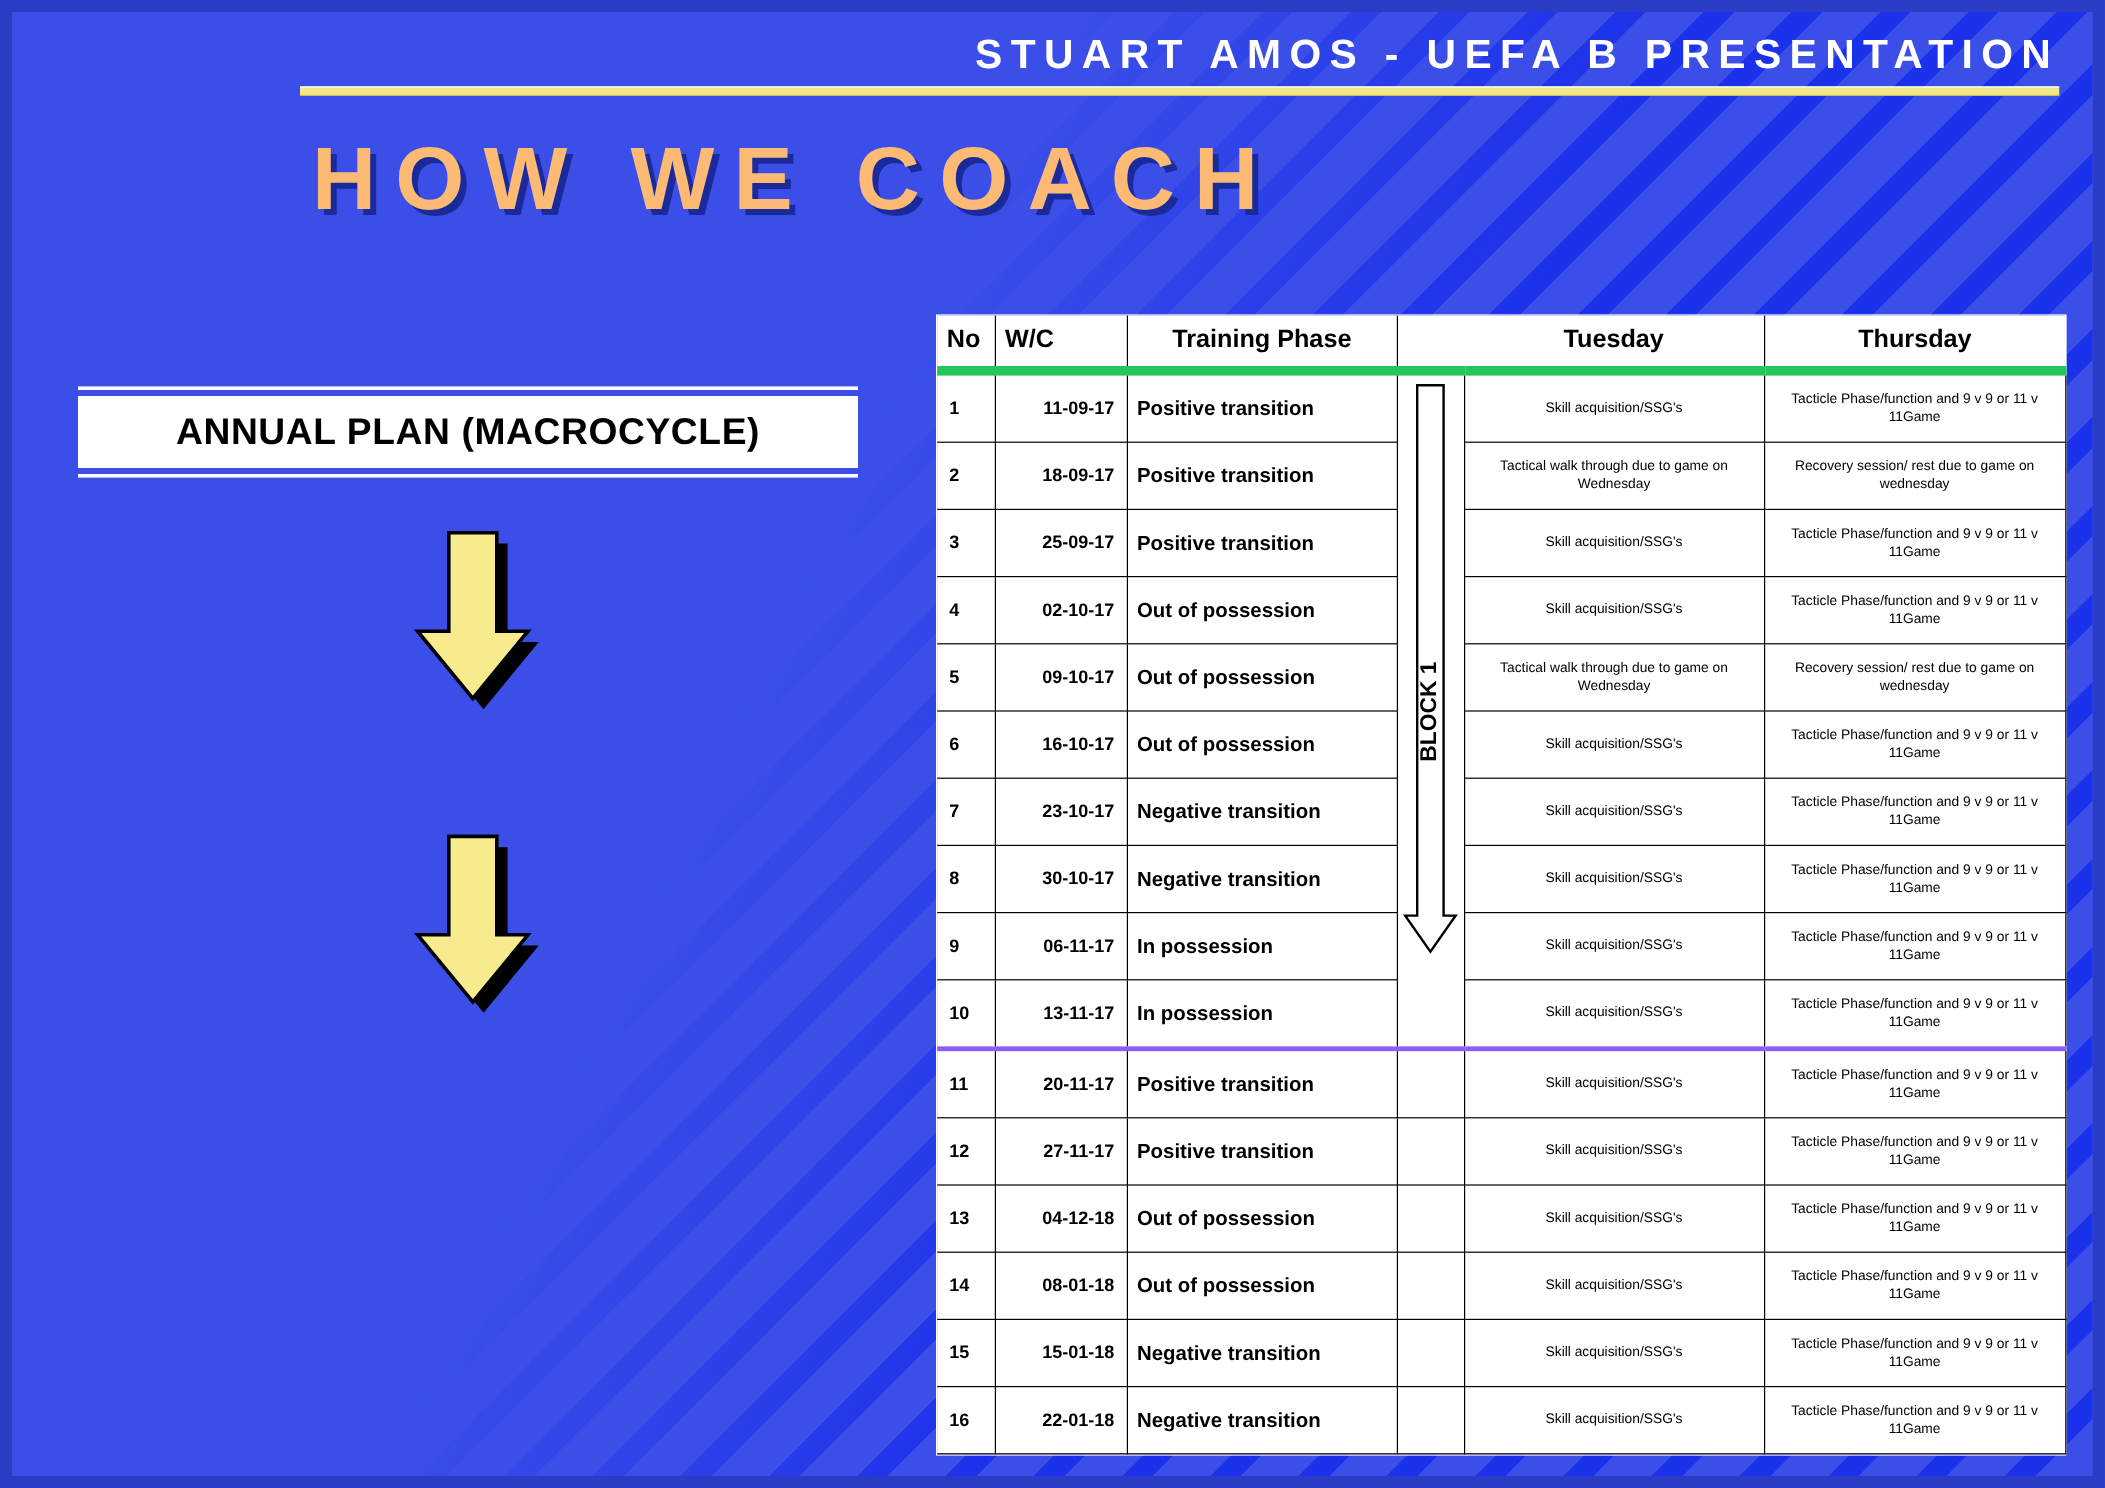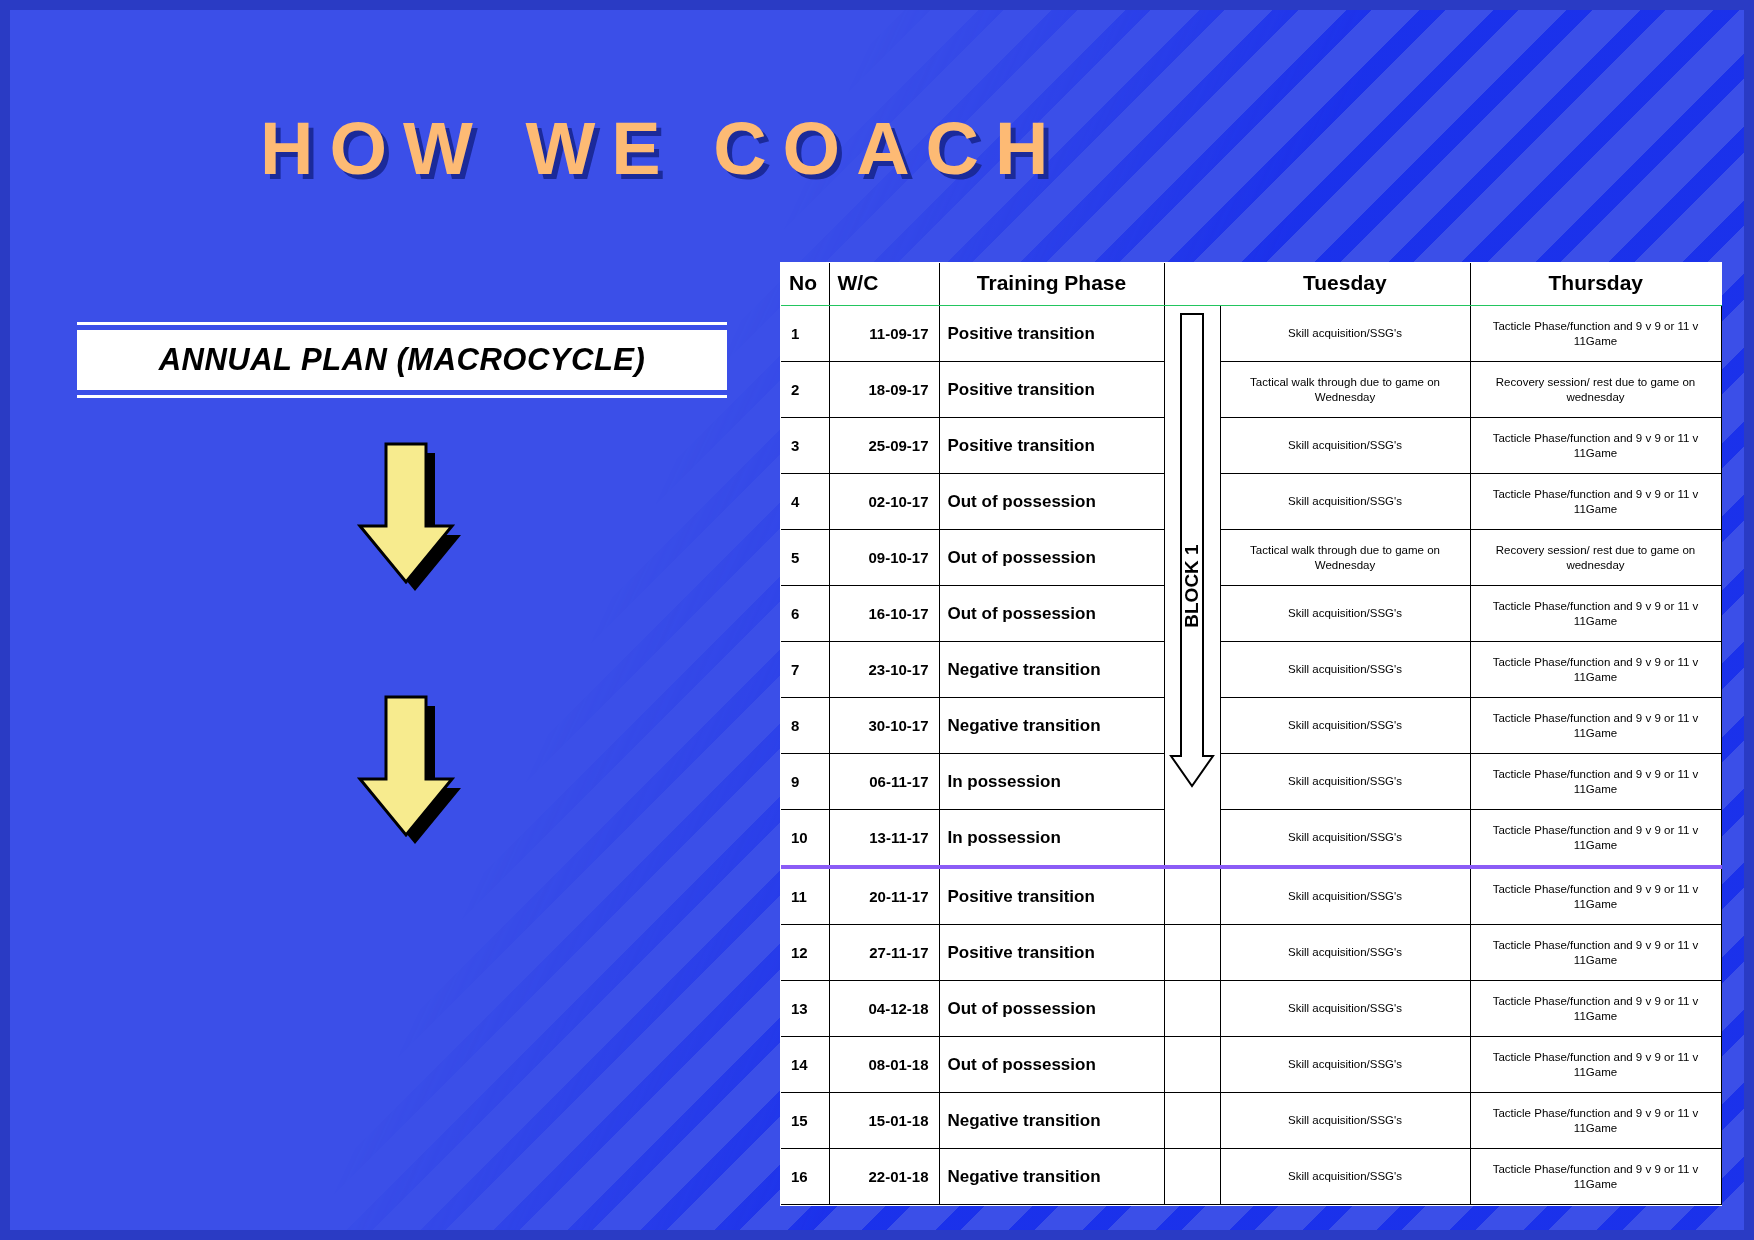--- a/index.html
+++ b/index.html
@@ -68,25 +68,24 @@
     font-size: 74px;
     font-weight: bold;
     letter-spacing: 16px;
     text-shadow: 5px 5px 0px #1b2a9a;
     z-index: 4;
     white-space: nowrap;
   }
   
   .left-col {
     position: absolute;
-    left: 67px;
+    left: 55px;
     top: 320px;
     width: 650px;
     z-index: 4;
-    font-style: italic;
   }
   .plan-box {
     background: #ffffff;
     border-top: 4px solid #ffffff;
     border-bottom: 4px solid #ffffff;
     box-shadow: 0 0 0 0 transparent;
     position: relative;
     padding: 8px 0;
     text-align: center;
     margin: 0 auto;
@@ -212,28 +211,32 @@
   .blk-arrow {
     position: absolute;
     left: 50%;
     top: 4px;
     bottom: 4px;
     width: 46px;
     transform: translateX(-50%);
   }
   
   tr.redline-top td { border-top: 4px solid #8b5cf6; }
-  .header-row th { border-bottom: 1px solid #22c55e; }
+  .header-row th { border-bottom: 8px solid #22c55e; }
 </style>
 </head>
 <body>
 
 <div class="slide">
   <div class="stripes"></div>
 
+  <div class="header">
+    <div class="header-title">STUART AMOS - UEFA B PRESENTATION</div>
+    <div class="header-rule"></div>
+  </div>
 
   <div class="main-title">HOW WE COACH</div>
 
   <div class="left-col">
 
     <div class="plan-box">
       <span>ANNUAL PLAN (MACROCYCLE)</span>
     </div>
 
     <div class="arrow-wrap">

